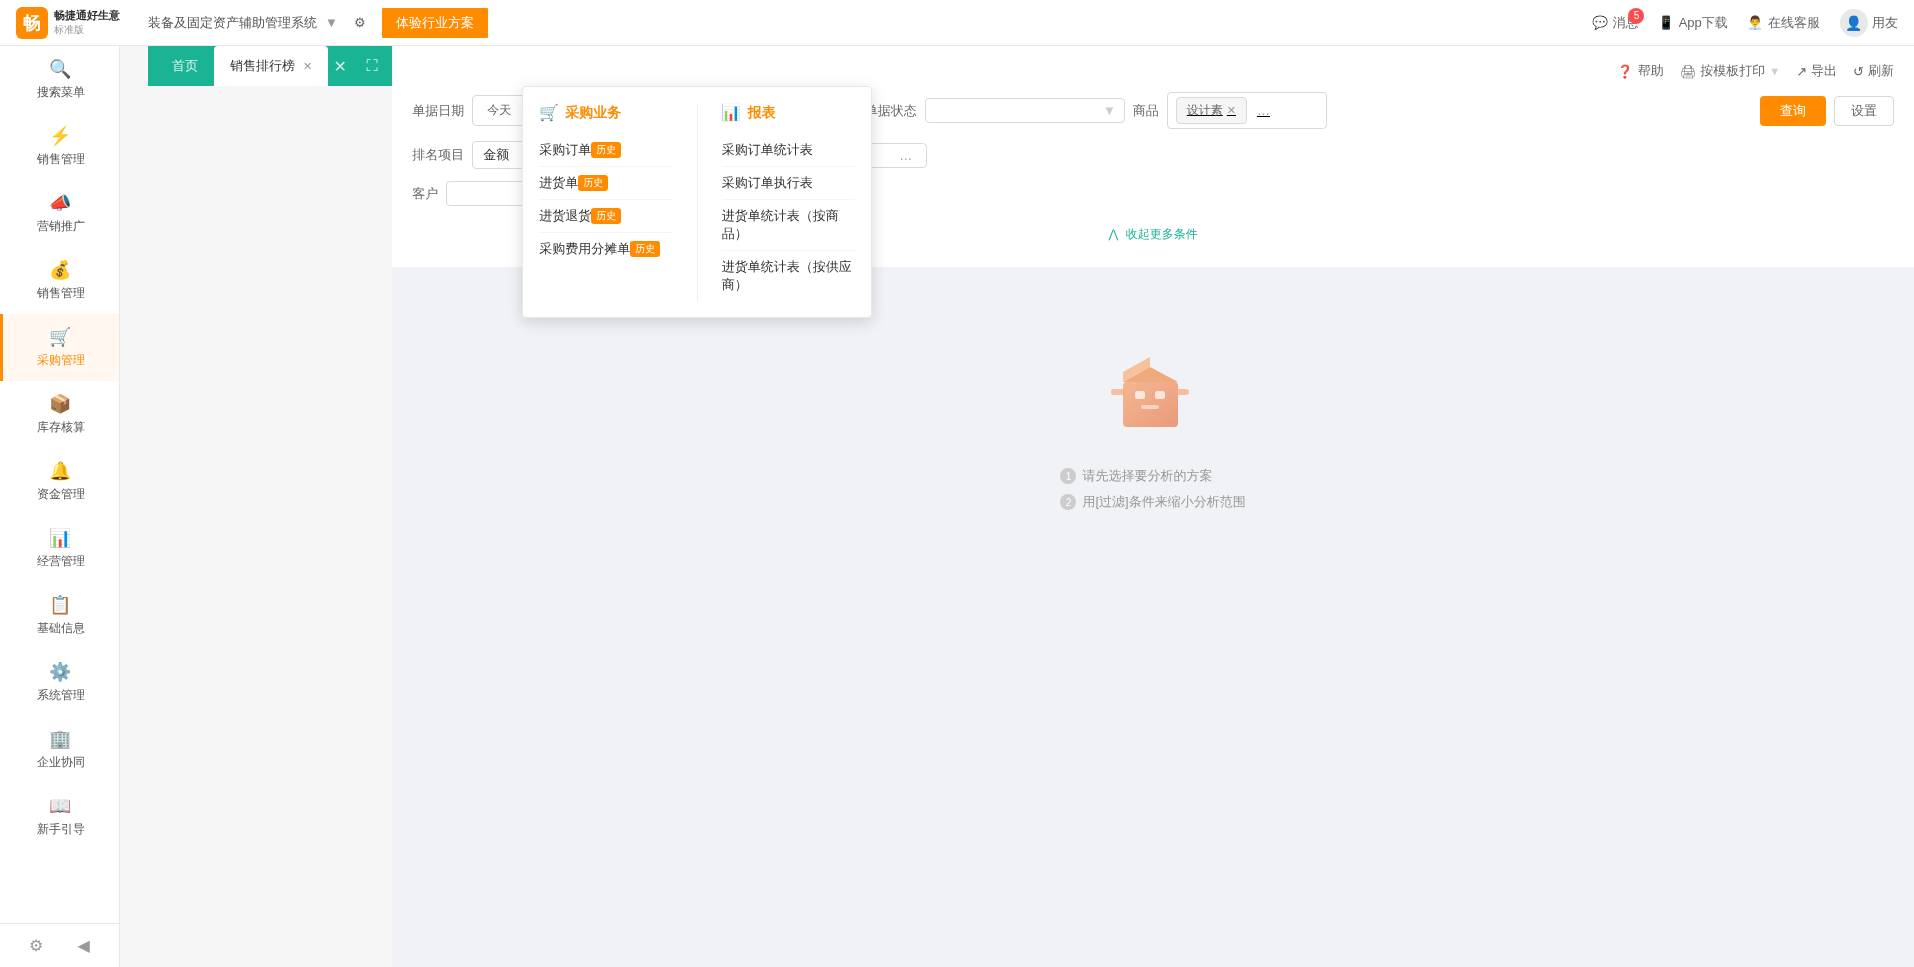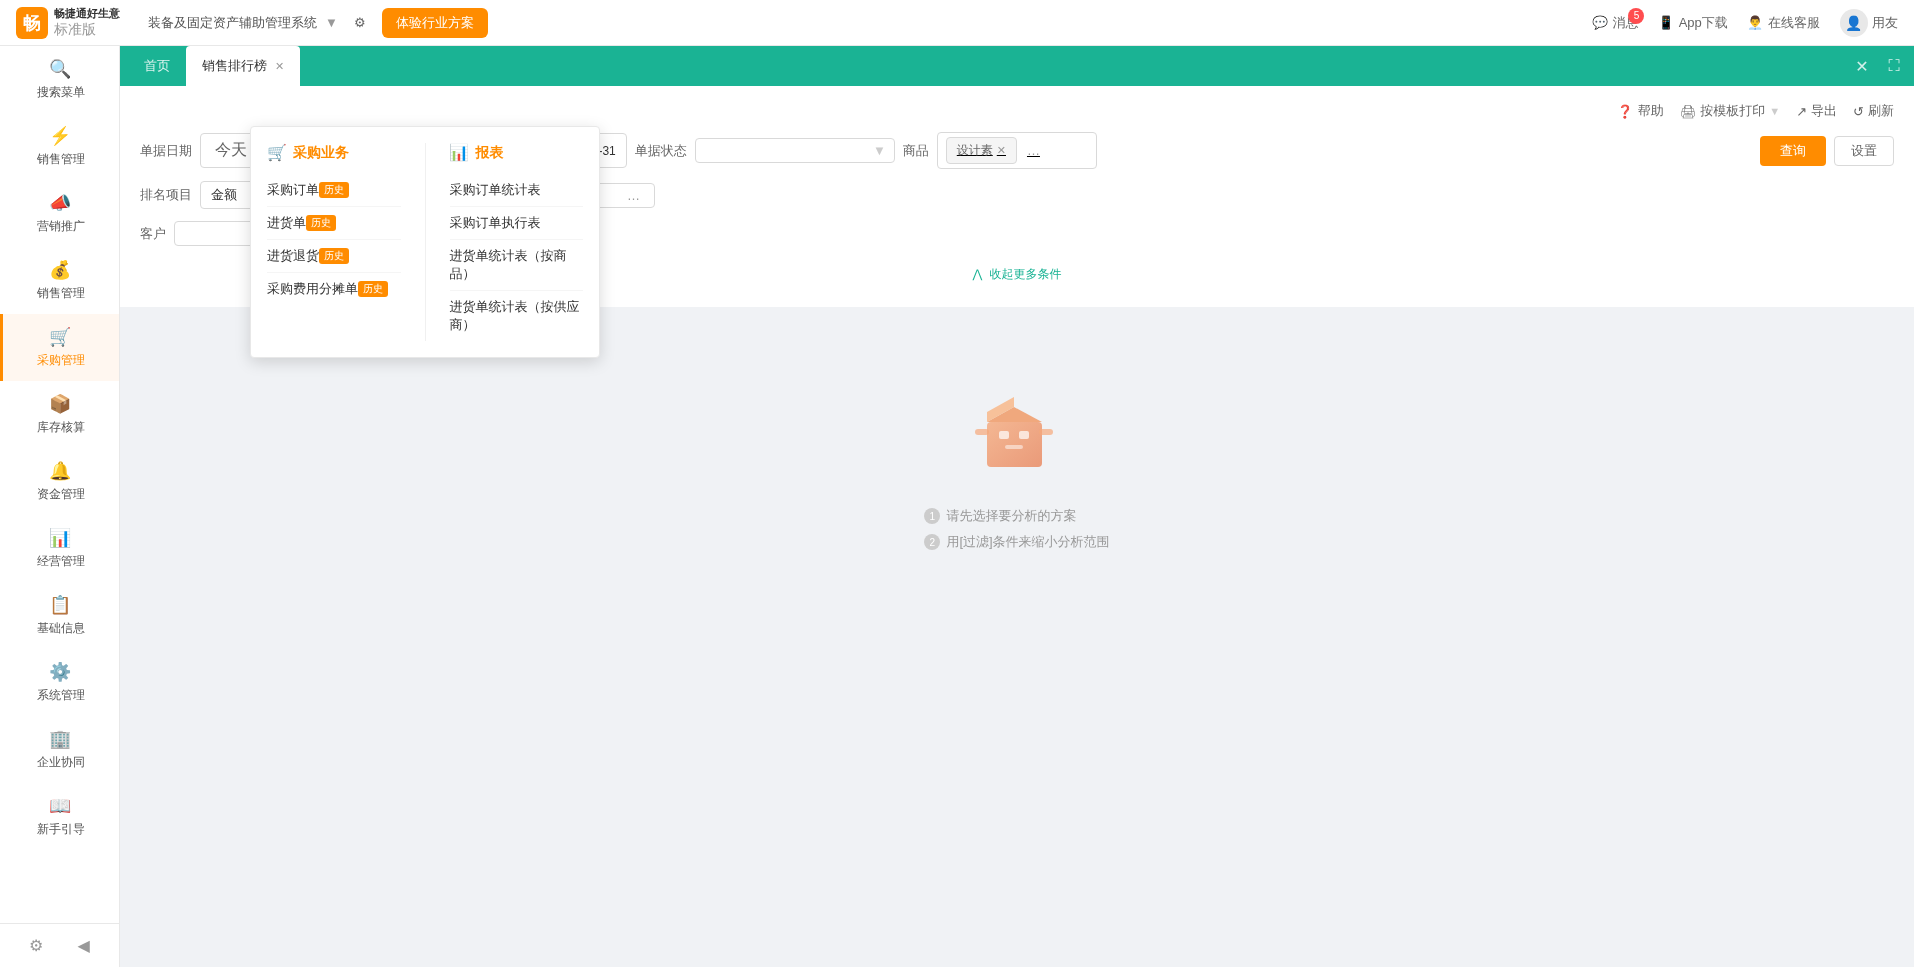--- a/index.html
+++ b/index.html
@@ -54,21 +54,21 @@
       align-items: center;
       justify-content: center;
       color: #666;
       cursor: pointer;
       border-radius: 4px;
     }
     .industry-btn {
       background: #ff8c00;
       color: white;
       border: none;
-      border-radius: 6px;
+      border-radius: 1px;
       padding: 6px 14px;
       cursor: pointer;
       font-size: 13px;
     }
     .header-right {
       display: flex;
       align-items: center;
       gap: 20px;
       color: #666;
       font-size: 13px;
@@ -153,22 +153,22 @@
     .sidebar-bottom-btn {
       color: #999;
       cursor: pointer;
       font-size: 16px;
     }
 
     
     .content-area {
       flex: 1;
       display: flex;
-      flex-direction: column;
       overflow: hidden;
+      margin-left: 28px;
     }
 
     
     .tab-bar {
       background: #1ab394;
       display: flex;
       align-items: center;
       height: 40px;
       padding: 0 8px;
     }
@@ -258,21 +258,21 @@
       align-items: center;
       gap: 8px;
       border: 1px solid #d9d9d9;
       border-radius: 4px;
       padding: 4px 10px;
       background: #fff;
     }
     .date-option {
       color: #666;
       cursor: pointer;
-      font-size: 16px;
+      font-size: 12px;
       padding: 2px 4px;
     }
     .date-option.active { color: #1ab394; }
     .date-option.custom { color: #1ab394; }
     .date-range {
       color: #333;
       font-size: 12px;
     }
     .btn-query {
       background: #ff8c00;
@@ -413,21 +413,21 @@
     }
   </style>
 </head>
 <body>
 
 <div class="top-header">
   <div class="logo-area">
     <div class="logo-icon">畅</div>
     <div>
       <div style="font-size:11px;color:#333;font-weight:bold;">畅捷通好生意</div>
-      <div style="font-size:14px;color:#999;">标准版</div>
+      <div style="font-size:10px;color:#999;">标准版</div>
     </div>
   </div>
 
   <div class="header-system-name">
     <span style="color:#555;font-size:13px;">装备及固定资产辅助管理系统</span>
     <span class="dropdown-arrow">▼</span>
     <div class="gear-btn">⚙</div>
     <button class="industry-btn">体验行业方案</button>
   </div>
 

